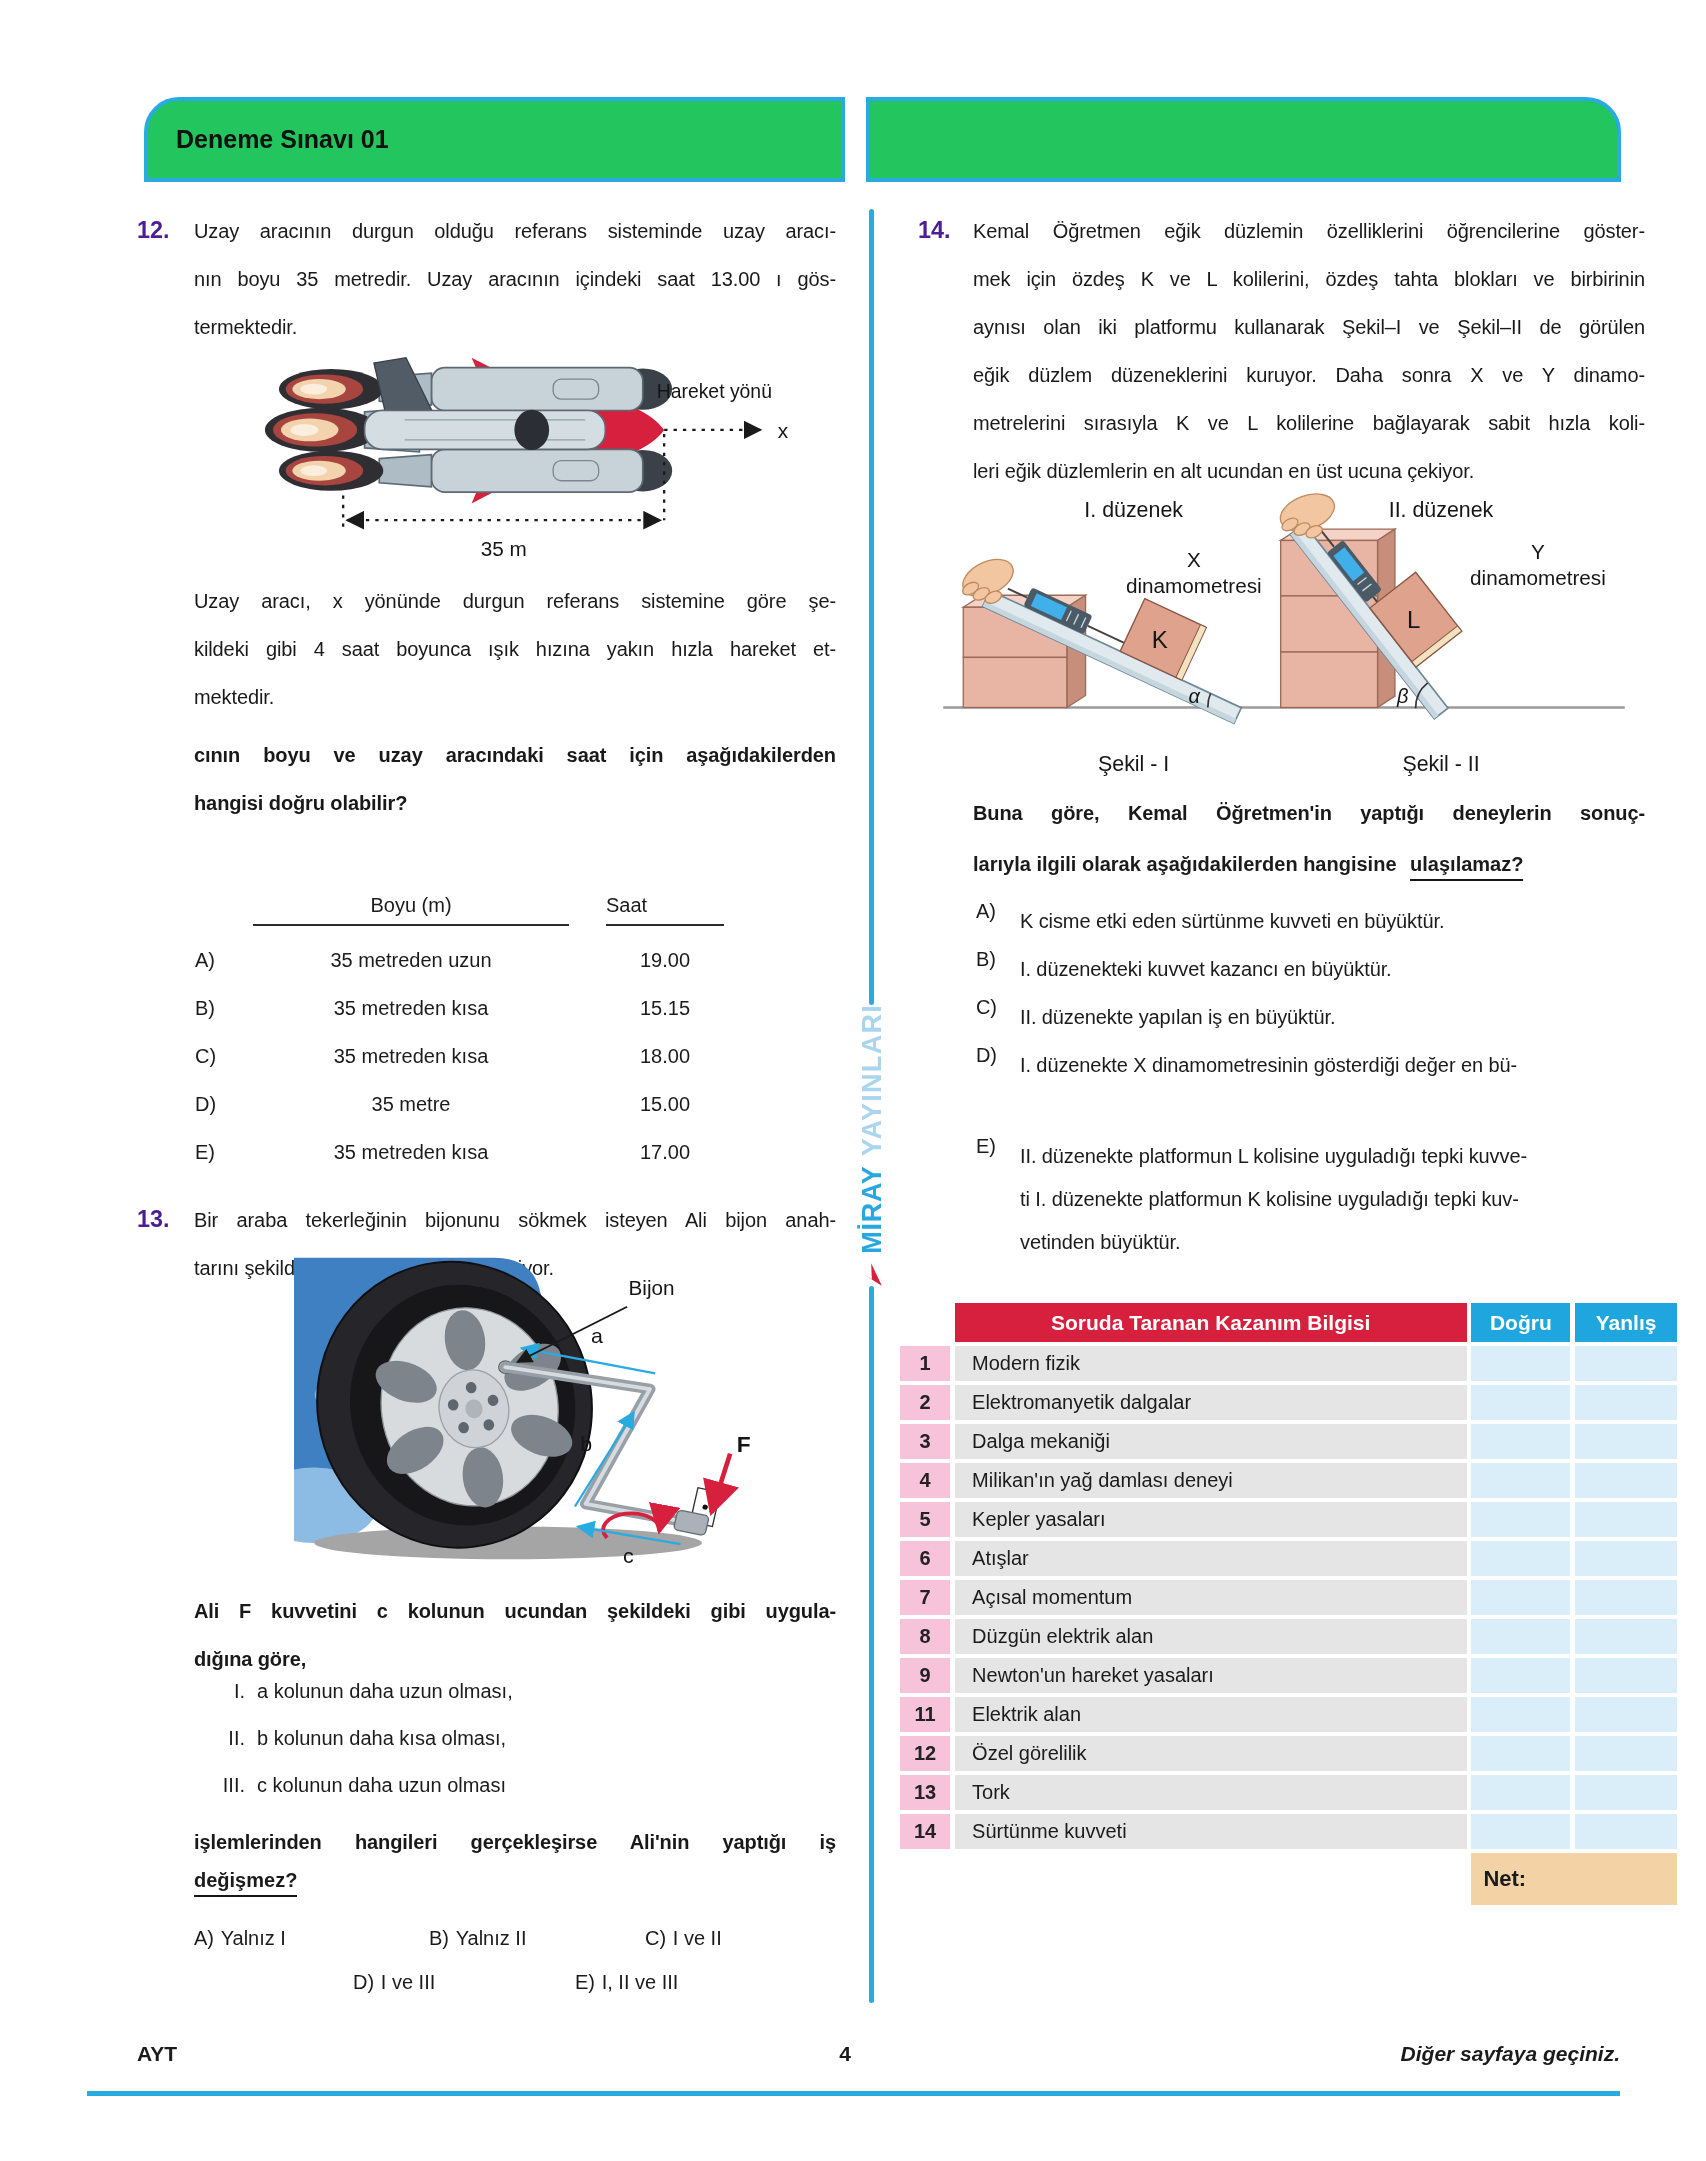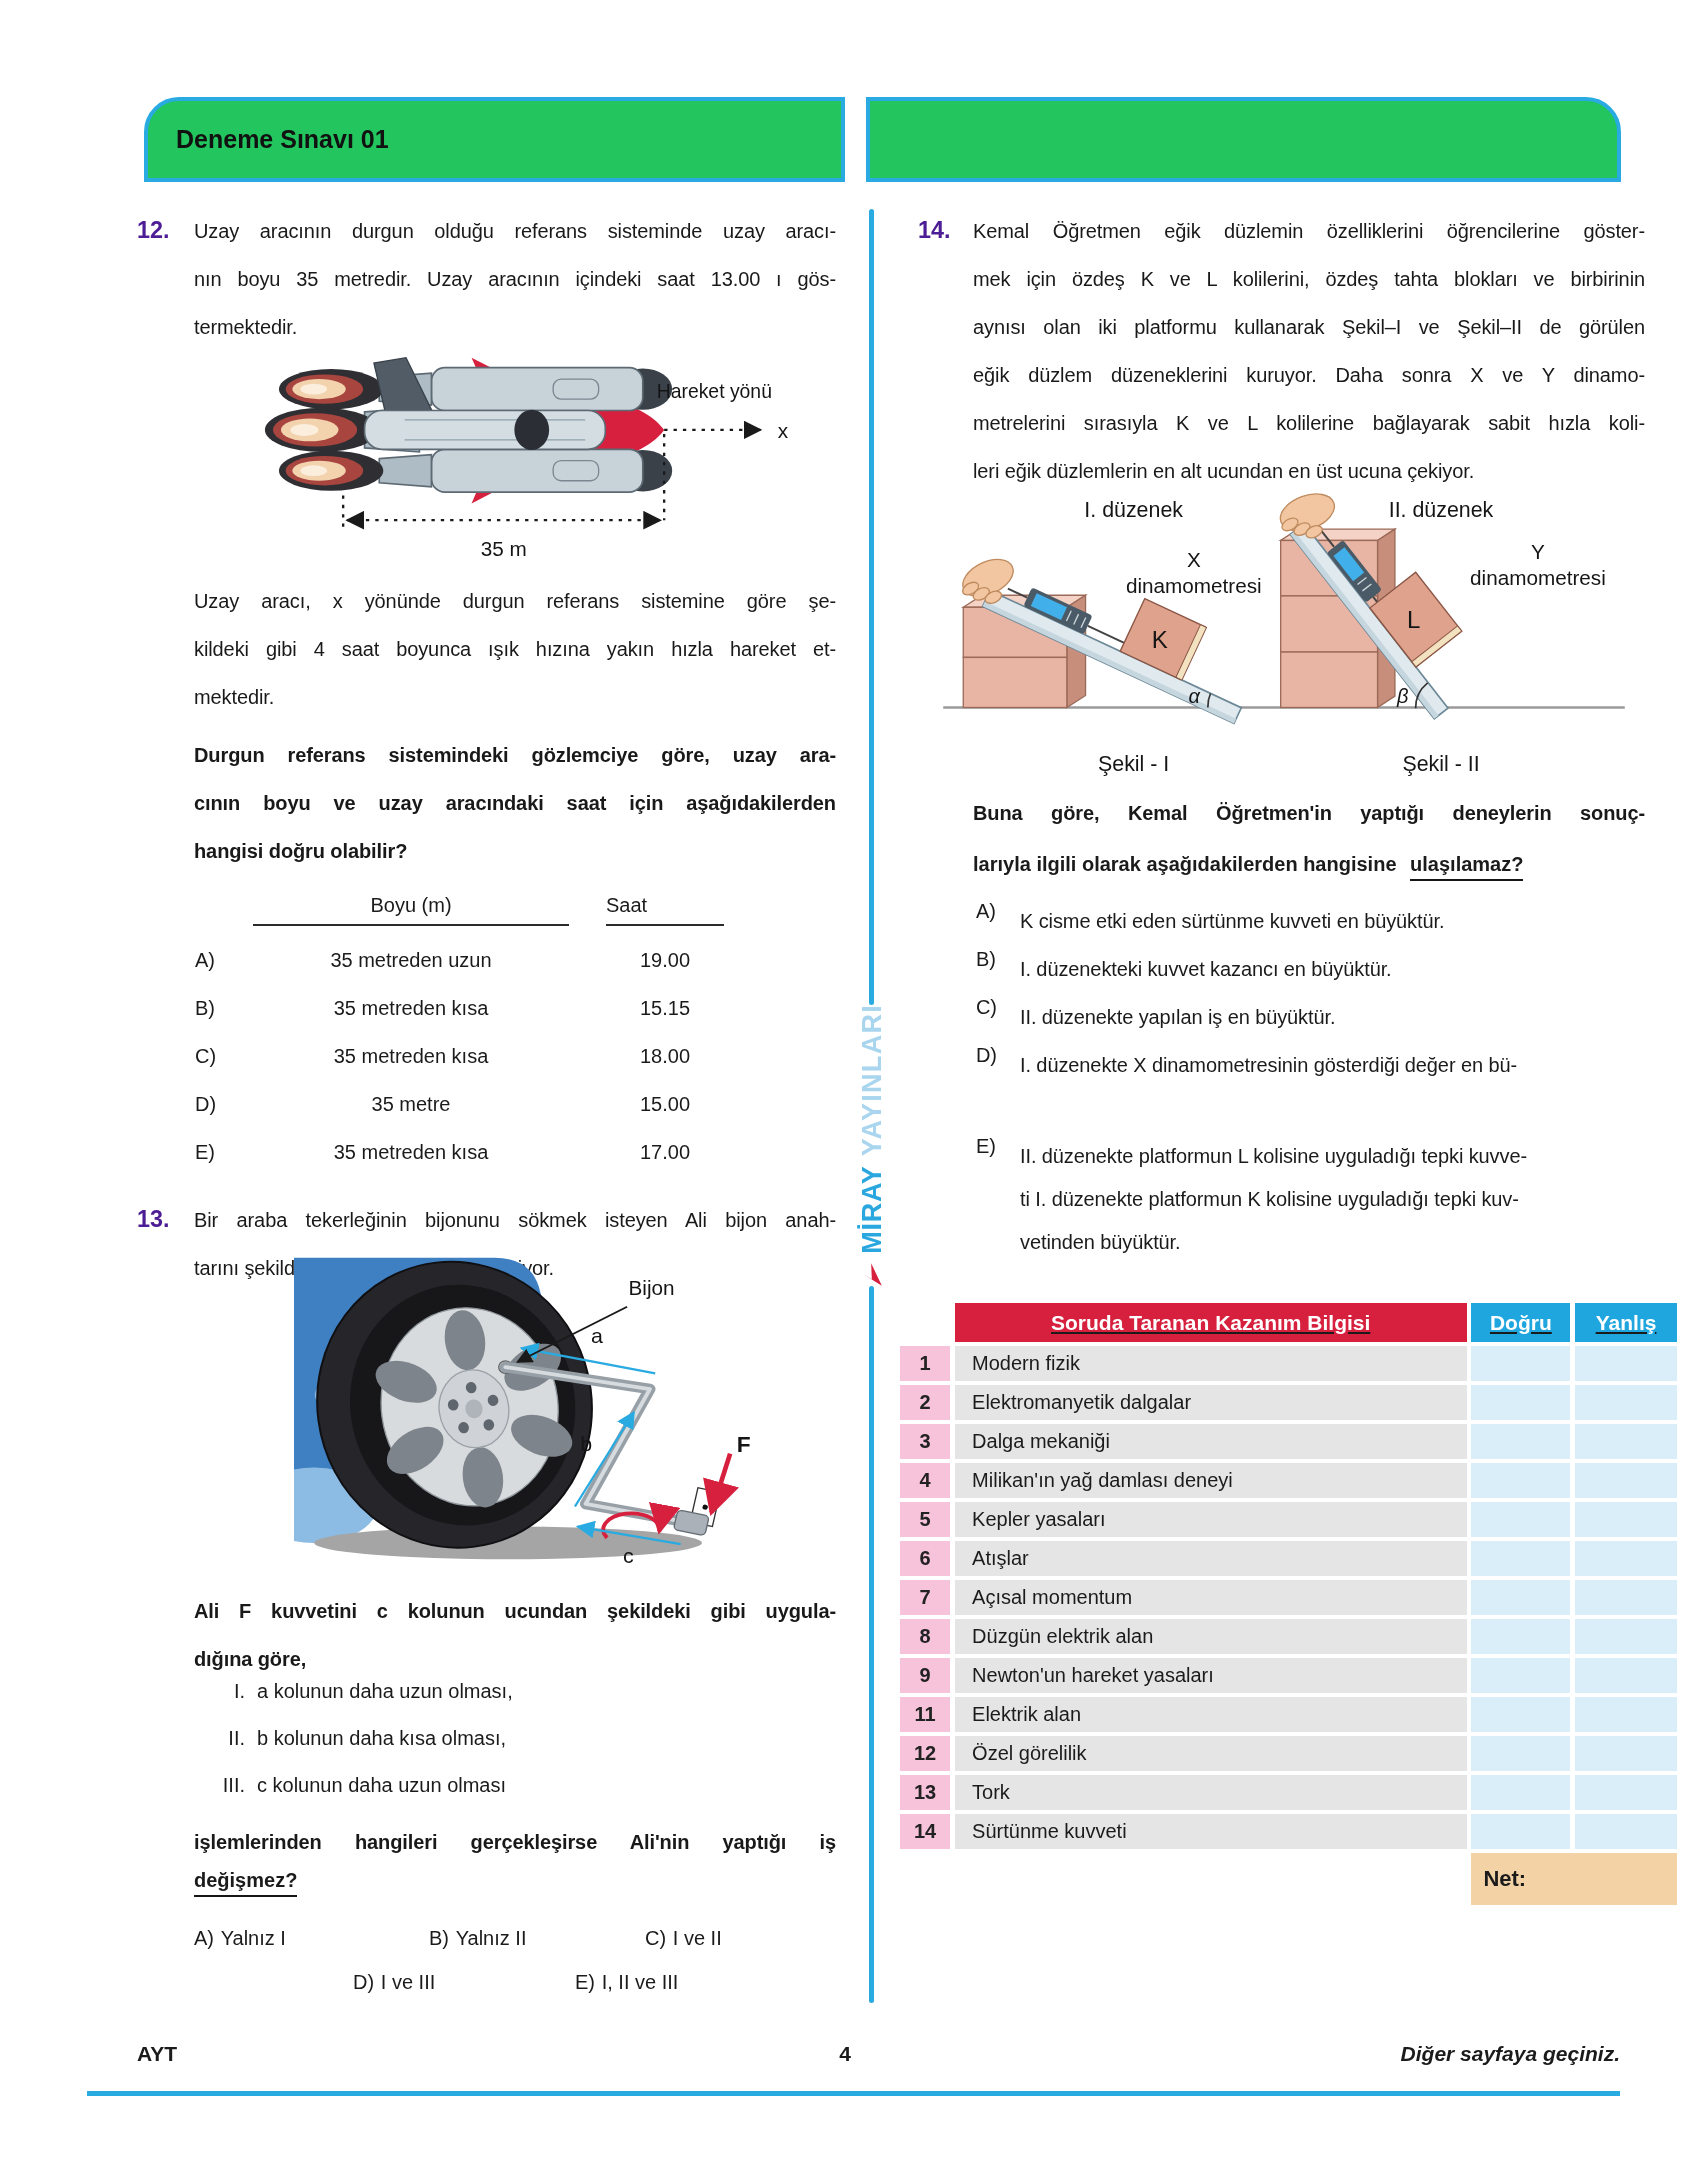--- a/index.html
+++ b/index.html
@@ -36,21 +36,21 @@
   .optline{position:absolute;font-size:20px;}
   .optline .o{position:absolute;white-space:nowrap;}
   .optline .lt{margin-right:6.7px;}
   
   .q14opt{position:absolute;left:1020px;width:626px;font-size:20px;letter-spacing:-0.1px;}
   .q14opt .lt{position:absolute;left:-44px;top:0;}
   .q14opt .ol{line-height:43px;height:43px;white-space:nowrap;}
   
   .ktable{position:absolute;left:900px;top:1303px;width:777px;font-size:20px;}
   .kgrid{display:grid;grid-template-columns:50px 512px 99px 102px;column-gap:4.7px;}
-  .khead{height:39px;margin-bottom:4px;text-decoration:underline;}
+  .khead{height:39px;margin-bottom:4px;}
   .khead-main{background:#D6203E;color:#fff;font-weight:bold;display:flex;align-items:center;justify-content:center;font-size:21px;}
   .khead-col{background:#1FA6DE;color:#fff;font-weight:bold;display:flex;align-items:center;justify-content:center;font-size:21px;}
   .krow{height:35px;margin-bottom:4px;}
   .knum{background:#F6C3DA;font-weight:bold;display:flex;align-items:center;justify-content:center;color:#222;}
   .ktopic{background:#e5e5e5;display:flex;align-items:center;padding-left:17.4px;box-sizing:border-box;}
   .kcell{background:#D9EEF9;}
   .knet{margin-top:1.3px;height:52px;}
   .knet-cell{grid-column:3/5;background:#F3D3A6;display:flex;align-items:center;padding-left:12px;font-weight:bold;font-size:22px;}
   
   .divider{position:absolute;left:869px;width:4.7px;background:#29ABE2;border-radius:2.7px;}
@@ -151,21 +151,20 @@
       <text x="358" y="300" text-anchor="middle" font-size="31">35 m</text>
     </g>
   </svg>
 
   <div class="para" style="left:194px;top:577px;width:642px;">
     <div class="tl jl">Uzay aracı, x yönünde durgun referans sistemine göre şe-</div>
     <div class="tl jl">kildeki gibi 4 saat boyunca ışık hızına yakın hızla hareket et-</div>
     <div class="tl">mektedir.</div>
   </div>
   <div class="para" style="left:194px;top:731px;width:642px;">
-    <div class="tl jl b">Durgun referans sistemindeki gözlemciye göre, uzay ara-</div>
     <div class="tl jl b">cının boyu ve uzay aracındaki saat için aşağıdakilerden</div>
     <div class="tl b">hangisi doğru olabilir?</div>
   </div>
 
   <div class="q12table">
     <div class="q12thead">
       <div class="q12th">Boyu (m)</div>
       <div class="q12th2">Saat</div>
     </div>
     <div class="q12trow first-row">

